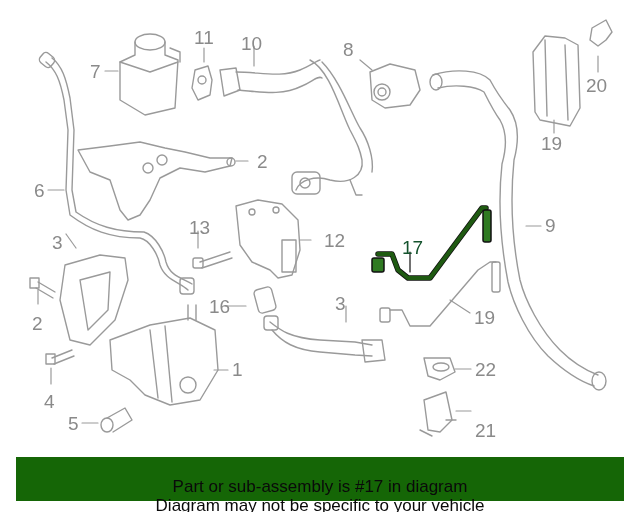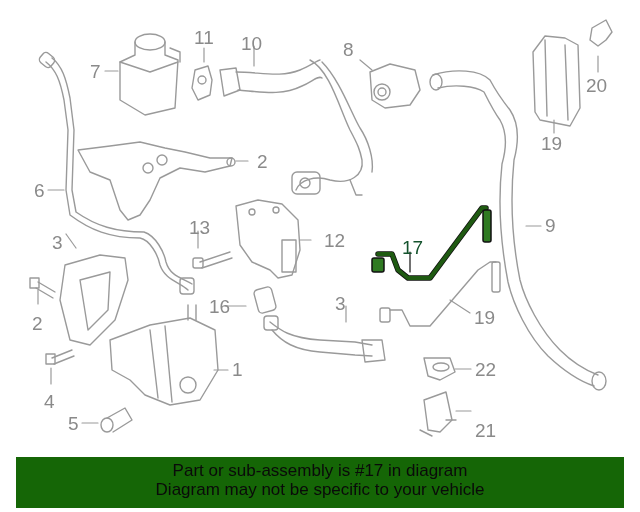--- a/index.html
+++ b/index.html
@@ -1,21 +1,21 @@
 <!DOCTYPE html>
 <html><head>
 <meta charset="utf-8">
 <style>
   html, body { margin:0; padding:0; background:#ffffff; }
   body { width:640px; height:512px; position:relative; overflow:hidden; font-family:"Liberation Sans", sans-serif; }
   #diagram { position:absolute; left:0; top:0; width:640px; height:455px; }
   .lbl { position:absolute; font-family:"Liberation Sans", sans-serif; font-size:19px; color:#8a8a8a; line-height:1; }
   .lbl.hl { color:#14532d; }
-  #banner { position:absolute; left:16px; top:457px; width:608px; height:51px; background:#156606;
-            color:#0a0a0a; text-align:center; font-size:17px; line-height:19px; padding-top:4px; box-sizing:border-box; }
+  #banner { position:absolute; left:16px; top:457px; width:608px; height:44px; background:#156606;
+            color:#0a0a0a; text-align:center; font-size:17px; line-height:19px; padding-top:20px; box-sizing:border-box; }
   #banner div { white-space:nowrap; }
 </style>
 </head>
 <body>
 
 <div id="diagram">
   <svg width="640" height="455" viewBox="0 0 640 455" fill="none" stroke="#9a9a9a" stroke-width="1.4" stroke-linecap="round" stroke-linejoin="round">
 
     <g>
       <path d="M46 62 C56 70,60 80,64 100 L68 130 L66 190 L70 215 C90 230,110 238,140 238 C150 240,158 255,160 265 C165 280,180 282,188 290"></path>

